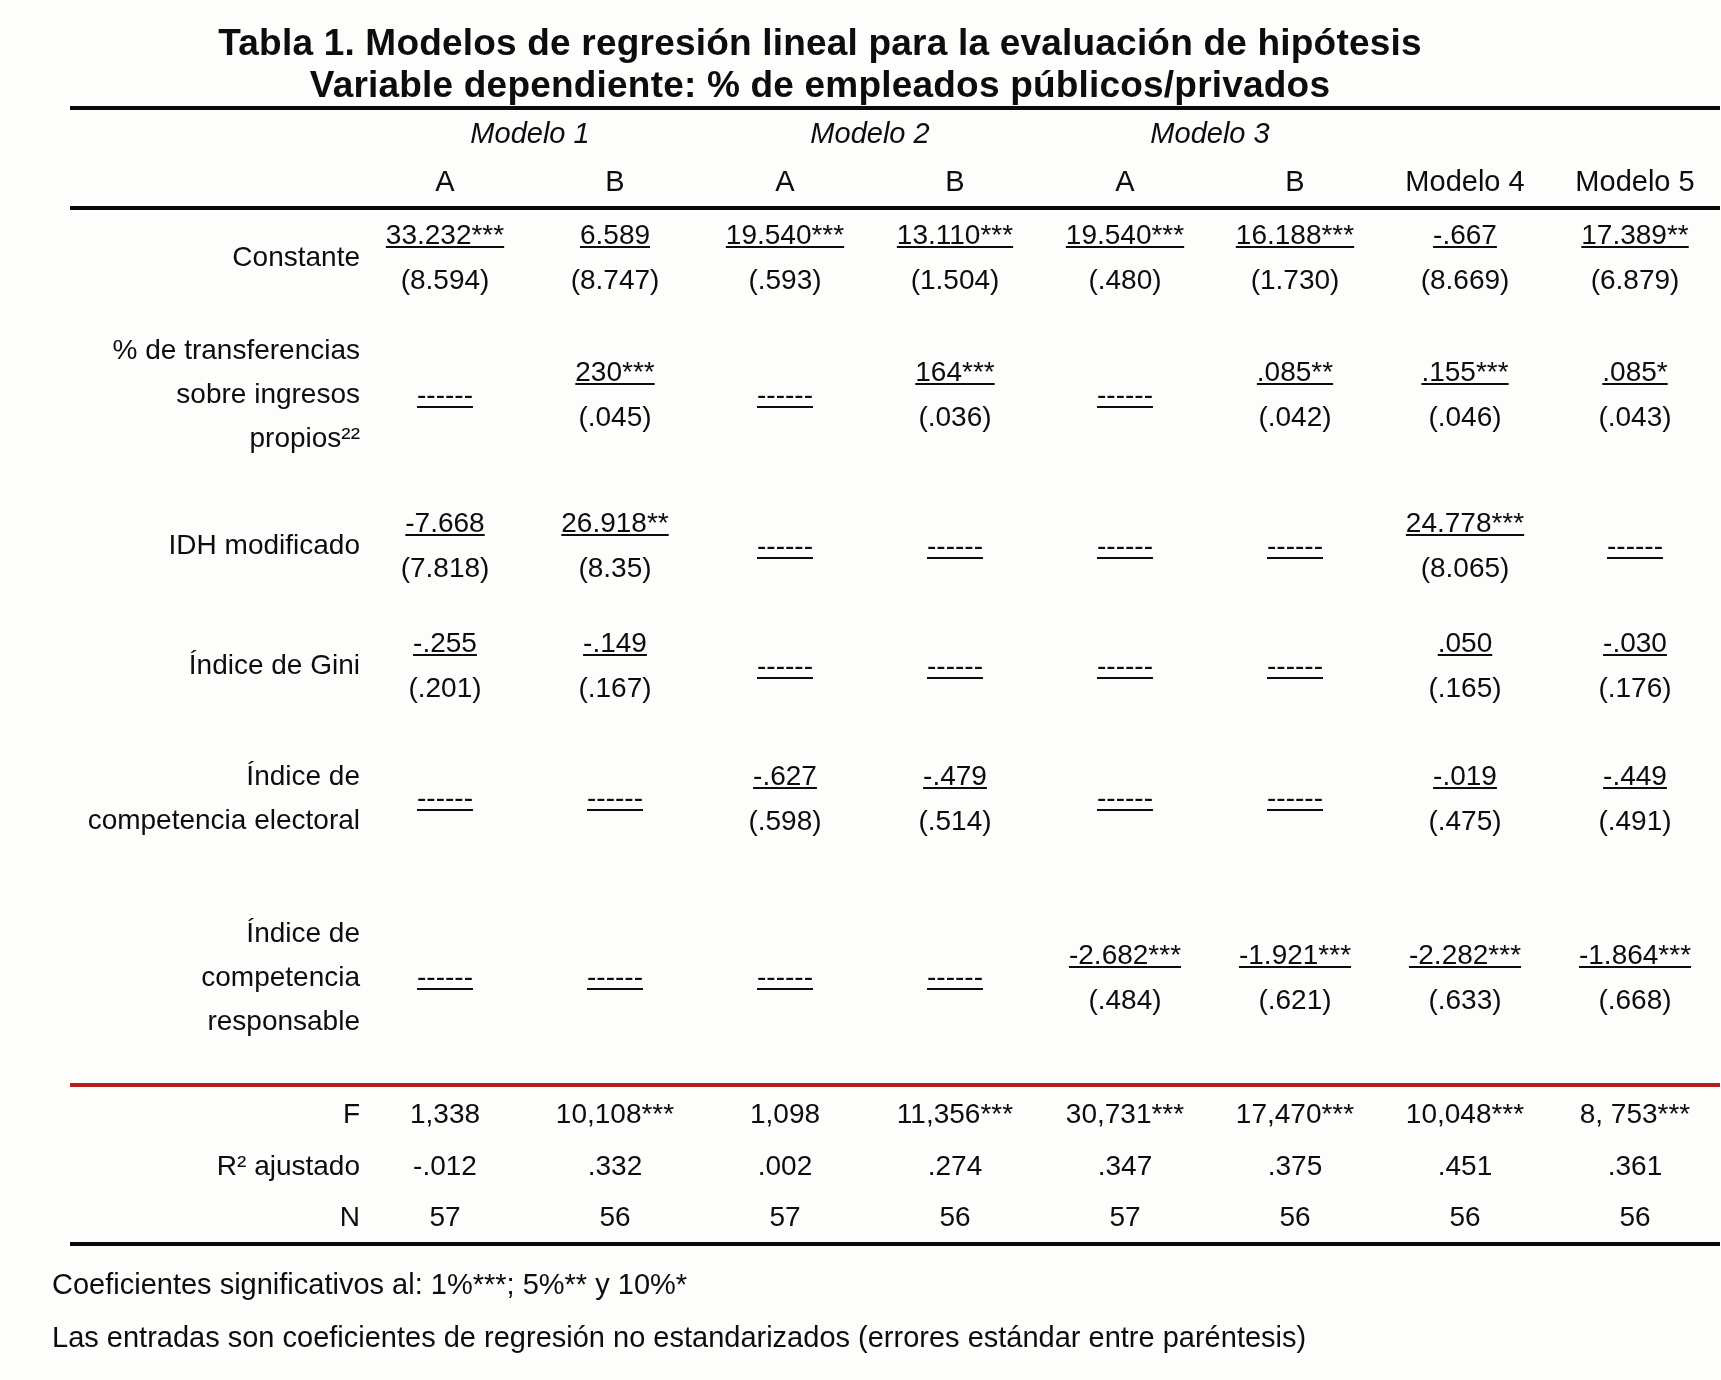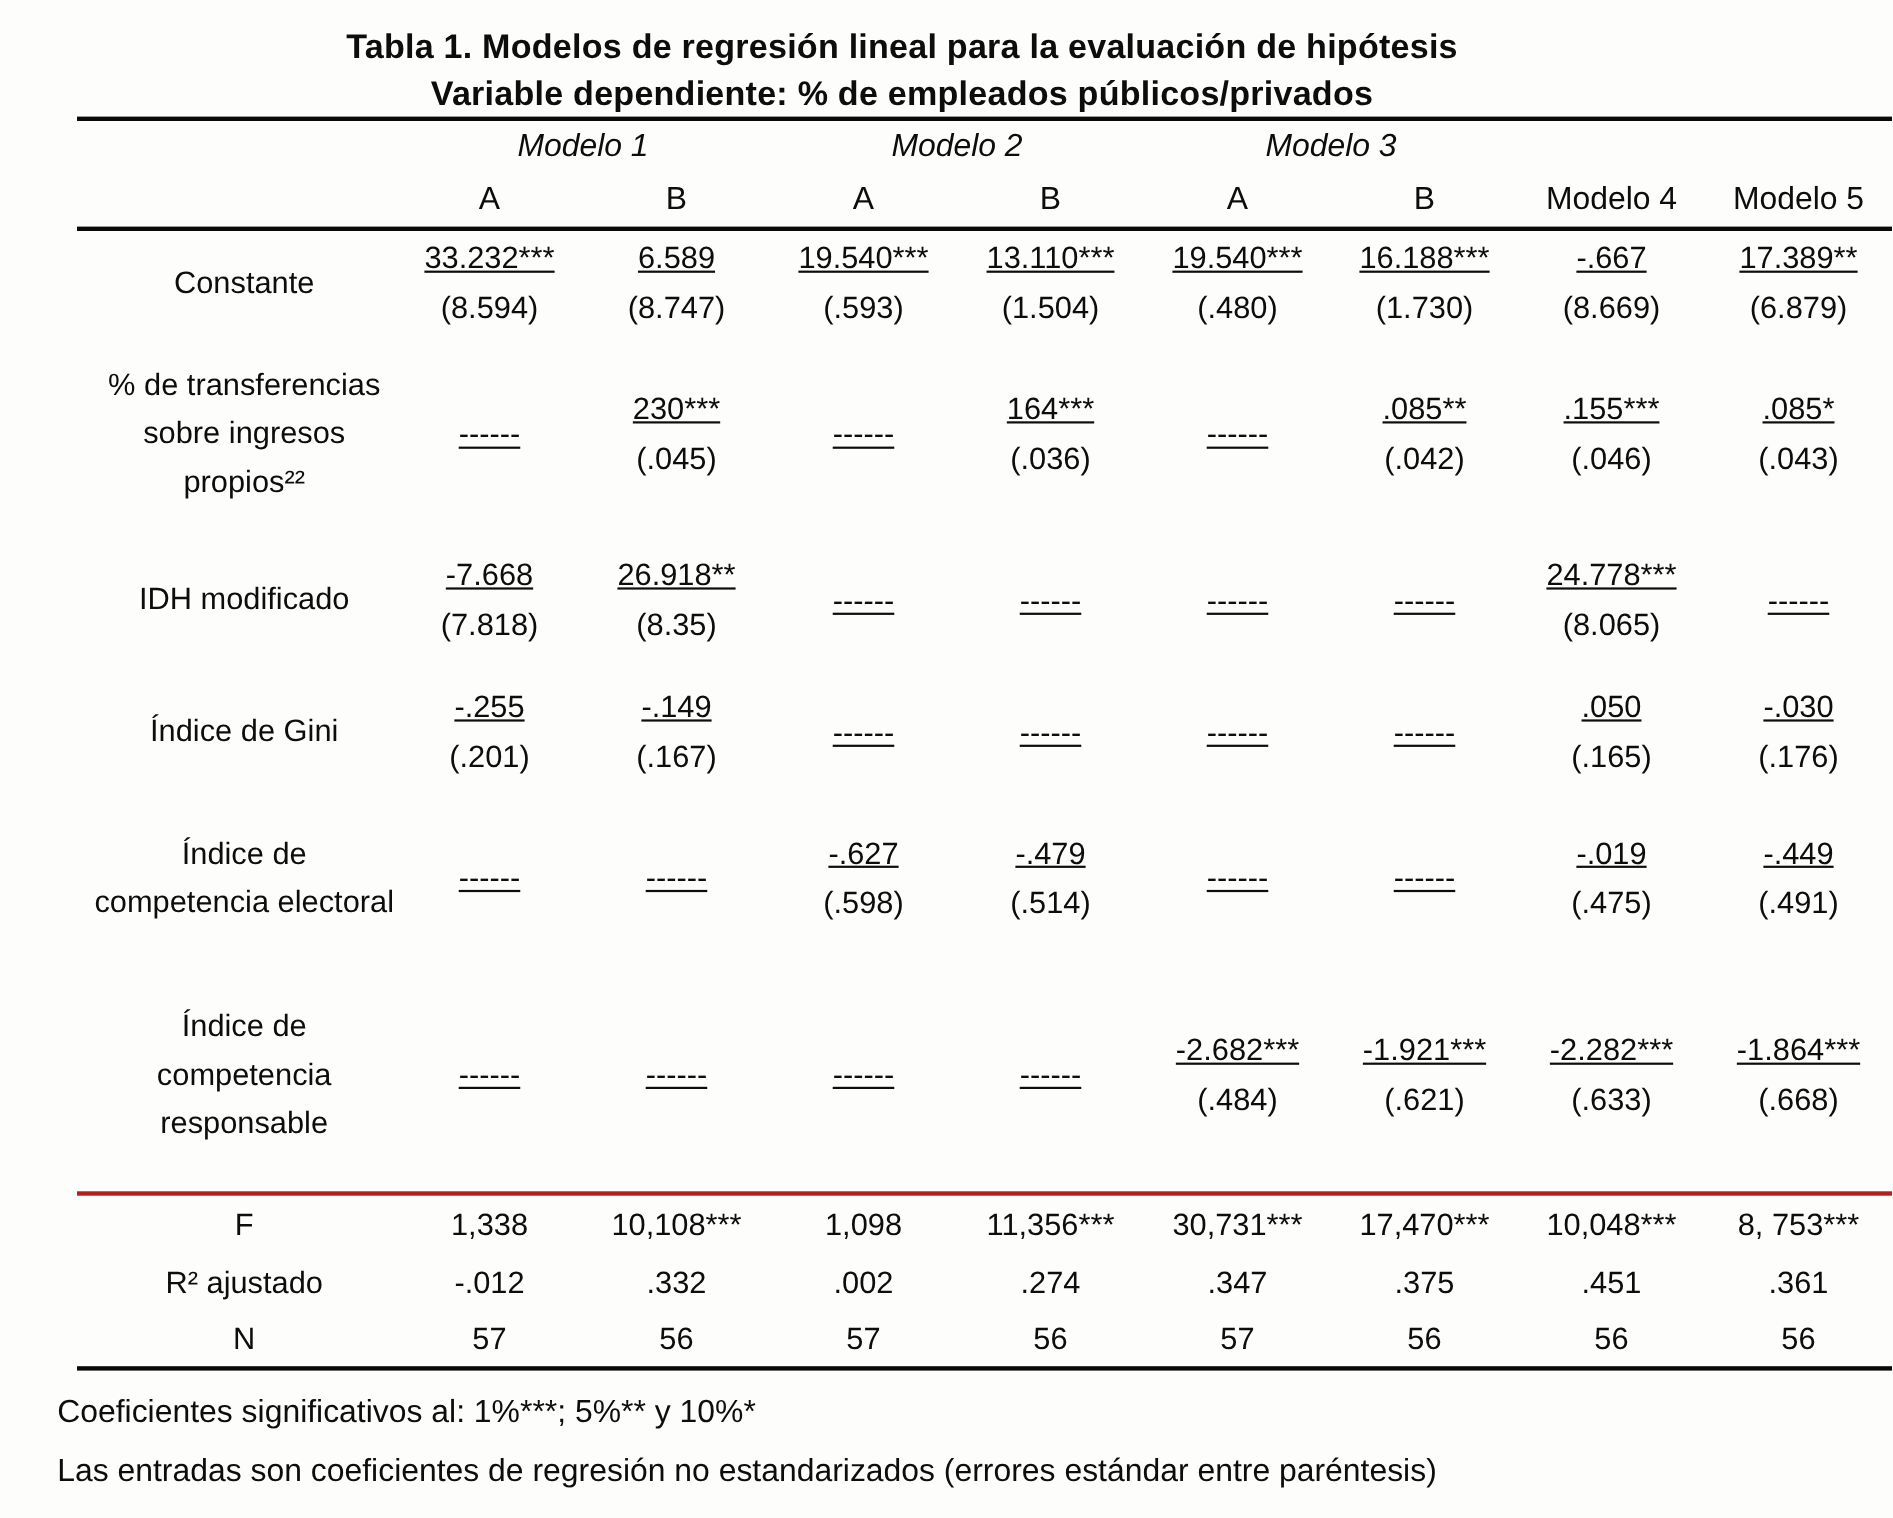--- a/index.html
+++ b/index.html
@@ -17,42 +17,42 @@
     box-sizing:border-box;
     padding-top:22px;
   }
   .titles{
     width:1490px;
     margin-left:75px;
     text-align:center;
   }
   .title, .subtitle{
     font-weight:bold;
-    font-size:31px;
+    font-size:37px;
     line-height:42px;
     letter-spacing:.2px;
   }
   table.reg{
     border-collapse:collapse;
     table-layout:fixed;
     margin-left:70px;
     width:1650px;
     border-top:4px solid #0a0a0a;
     font-size:28px;
   }
   col.c-label{width:290px;}
   col.c-data{width:170px;}
   th,td{
     padding:0;
     font-weight:normal;
     vertical-align:middle;
     text-align:center;
   }
   th.lbl, td.lbl{
-    text-align:center;
+    text-align:right;
     padding-left:14px;
     line-height:44px;
   }
   tr.group-row th{height:46px;font-size:29px;font-style:italic;}
   tr.col-row th{height:50px;font-size:29px;}
   tr.col-row{border-bottom:4px solid #0a0a0a;}
   tbody.vars tr:last-child{border-bottom:4px solid #b91c1c;}
   tbody.stats tr:last-child{border-bottom:4px solid #0a0a0a;}
   tr.r-constante{height:95px;}
   tr.r-transfer{height:182px;}

